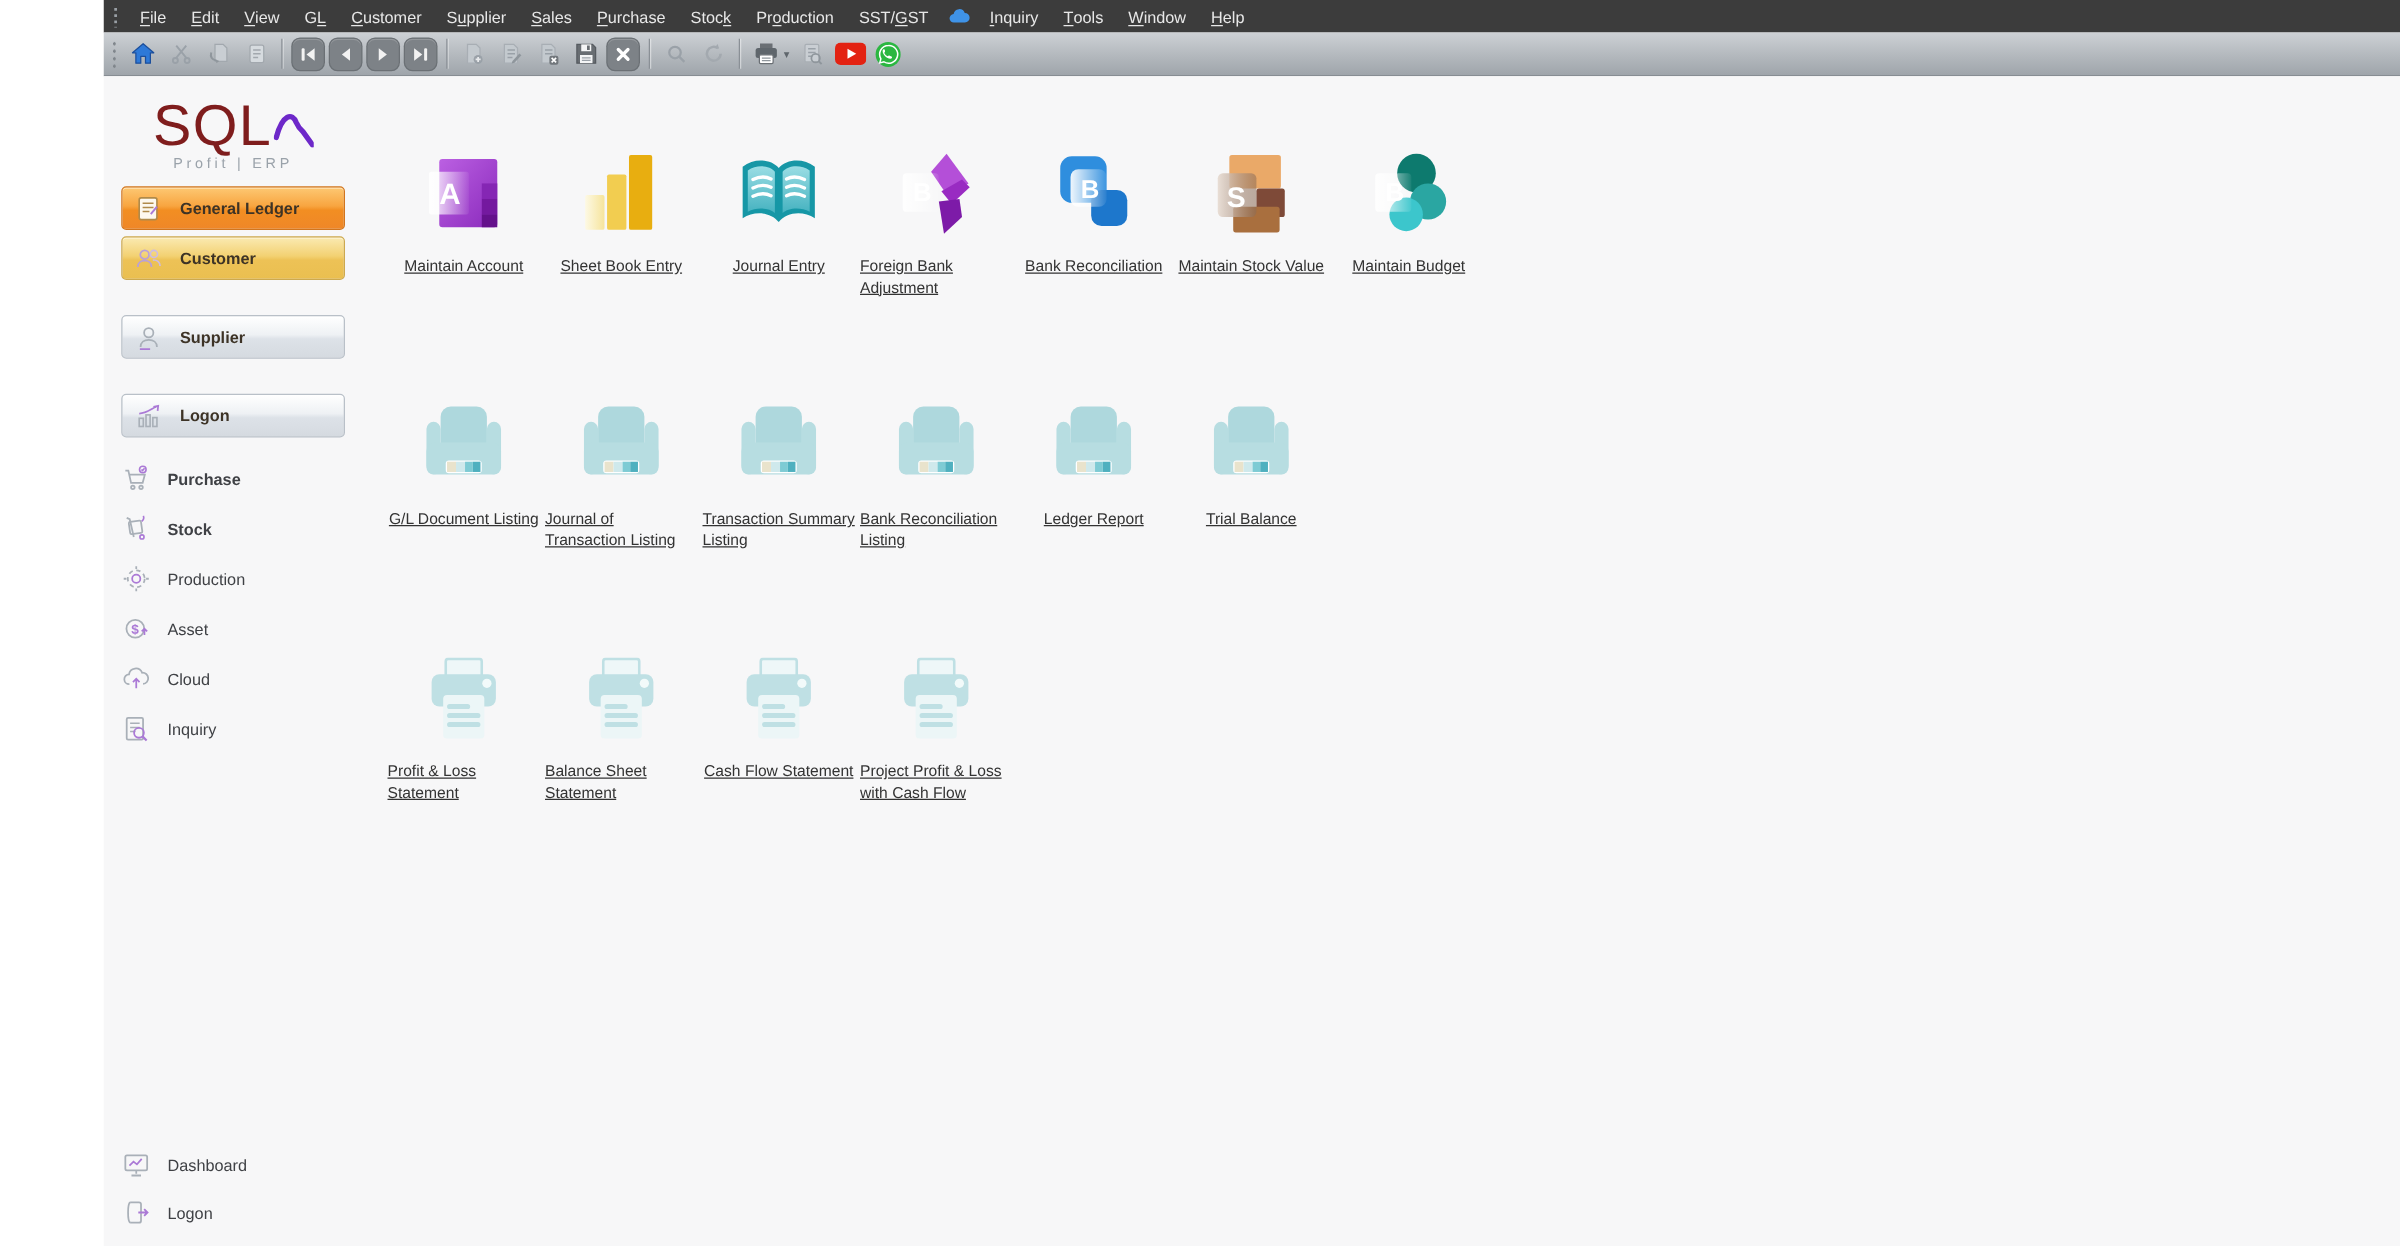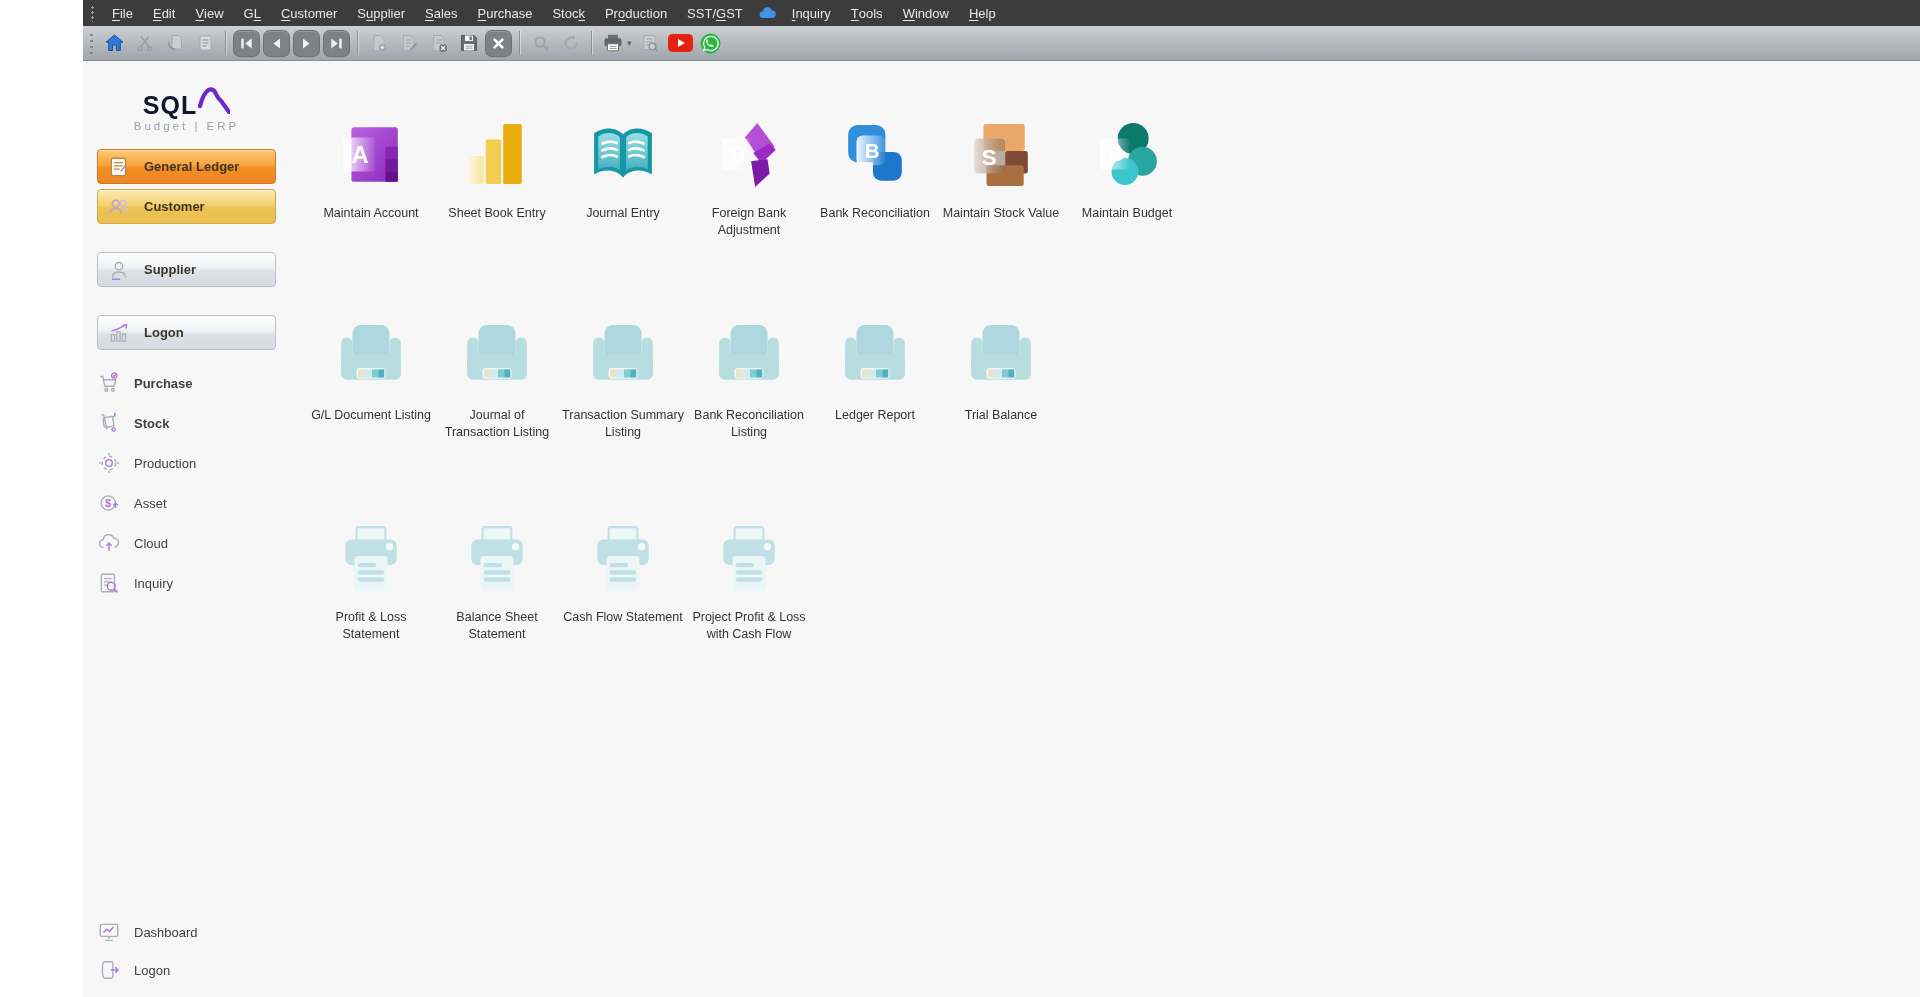--- a/index.html
+++ b/index.html
@@ -16,39 +16,39 @@
   .toolgrip{width:7px;height:24px;margin-right:3px;background-image:radial-gradient(circle,#7f858b 1.1px,transparent 1.4px);background-size:5px 6px;background-position:1px 1px;}
   .tbtn{width:27px;height:27px;display:flex;align-items:center;justify-content:center;border-radius:4px;}
   .tbtn.dark{width:25px;height:25px;background:#7d8287;border-radius:6px;box-shadow:inset 0 1px 0 rgba(255,255,255,.18),0 0 0 1px #6b7075;margin:0 1px;}
   .tsep{width:1px;height:24px;background:#8a9096;box-shadow:1px 0 0 rgba(255,255,255,.45);margin:0 4px;}
   .tcaret{font-size:9px;color:#5f666c;margin-left:-2px;margin-right:2px;}
   
   .content{flex:1;display:flex;background:#f7f7f8;overflow:hidden;}
   .sidebar{width:207px;flex:0 0 auto;display:flex;flex-direction:column;padding-top:10px;box-sizing:border-box;}
   .logo{height:72px;display:flex;flex-direction:column;align-items:center;justify-content:center;margin-bottom:2px;}
   .logo-row{display:flex;align-items:flex-end;gap:1px;}
-  .logo-sql{font-size:25px;font-weight:bold;color:#0f172a;letter-spacing:1px;line-height:1;}
+  .logo-sql{font-size:46px;font-weight:normal;color:#7f1d1d;letter-spacing:1px;line-height:1;}
   .logo-sub{font-size:11.5px;color:#9aa2aa;letter-spacing:3px;margin-top:2px;}
   .modules{padding:4px 14px 0 14px;}
   .module-btn{height:35px;margin-bottom:5px;border-radius:4px;display:flex;align-items:center;gap:13px;padding-left:9px;font-size:13px;font-weight:bold;color:#3d3326;cursor:pointer;box-sizing:border-box;}
   .module-btn.orange{background:linear-gradient(#fdc873,#f8a540 45%,#f28e22 55%,#ef8728);border:1px solid #d2751d;box-shadow:inset 0 1px 0 #ffe3b4;}
   .module-btn.gold{background:linear-gradient(#faeab2,#f3d172 45%,#edc256 55%,#eabf50);border:1px solid #cda94e;box-shadow:inset 0 1px 0 #fdf4d2;}
   .module-btn.silver{background:linear-gradient(#ffffff,#eef1f4 45%,#dde2e8 55%,#d5dae0);border:1px solid #b9c0c8;box-shadow:inset 0 1px 0 #ffffff;margin-top:28px;}
   .side-items{padding:8px 0 0 14px;}
   .side-item{height:40px;display:flex;align-items:center;gap:13px;font-size:13px;color:#3f4145;cursor:pointer;}
   .side-item.bold{font-weight:bold;}
   .side-spacer{flex:1;}
   .side-footer{padding:0 0 8px 14px;}
   .side-footer .side-item{height:38px;}
   
   .main{flex:1;padding:44px 0 0 18px;box-sizing:border-box;overflow:hidden;}
   .tile-row{display:flex;min-height:202px;align-items:flex-start;}
   .tile{width:126px;display:flex;flex-direction:column;align-items:center;cursor:pointer;}
   .icon-box{height:100px;display:flex;align-items:center;justify-content:center;}
-  .tile-label{font-size:12.5px;color:#333;text-align:center;line-height:1.32;padding:0 2px;}
+  .tile-label{font-size:12.5px;color:#333;text-align:left;line-height:1.32;padding:0 2px;text-decoration:underline;}
 </style>
 </head>
 <body>
 
 <div class="app">
   <div class="menubar">
     <div class="menugrip"></div>
     <div id="menu-items" style="display: flex; align-items: center; height: 26px;">
         <div class="menu-item"><u>F</u>ile</div>
         <div class="menu-item"><u>E</u>dit</div>
@@ -246,21 +246,21 @@
   </div>
   <div class="content">
     <div class="sidebar">
       <div class="logo">
         <div class="logo-row">
           <span class="logo-sql">SQL</span>
           <span><svg width="32" height="31" viewBox="0 0 32 31">
                 <path d="M2 23 C7 4 15 3 18 11 C19.5 14.5 21 16.5 23.5 18.5 L31 29" stroke="#6d28c9" stroke-width="4.2" fill="none" stroke-linecap="round"></path>
               </svg></span>
         </div>
-        <div class="logo-sub">Budget | ERP</div>
+        <div class="logo-sub">Profit | ERP</div>
       </div>
       <div class="modules" id="sidebar-modules">
           <div class="module-btn orange">
             <span style="display:flex">
               <svg width="24" height="24" viewBox="0 0 22 22">
                 <rect x="4" y="3" width="13" height="16" rx="1.5" fill="#fdf8ee" stroke="#b08a4a" stroke-width="1.2"></rect>
                 <path d="M6.5 7 h8 M6.5 10 h8 M6.5 13 h5" stroke="#b08a4a" stroke-width="1.1"></path>
                 <path d="M12.5 15 l4.5-5.5" stroke="#ab7ad6" stroke-width="1.4"></path>
               </svg>
             </span>

